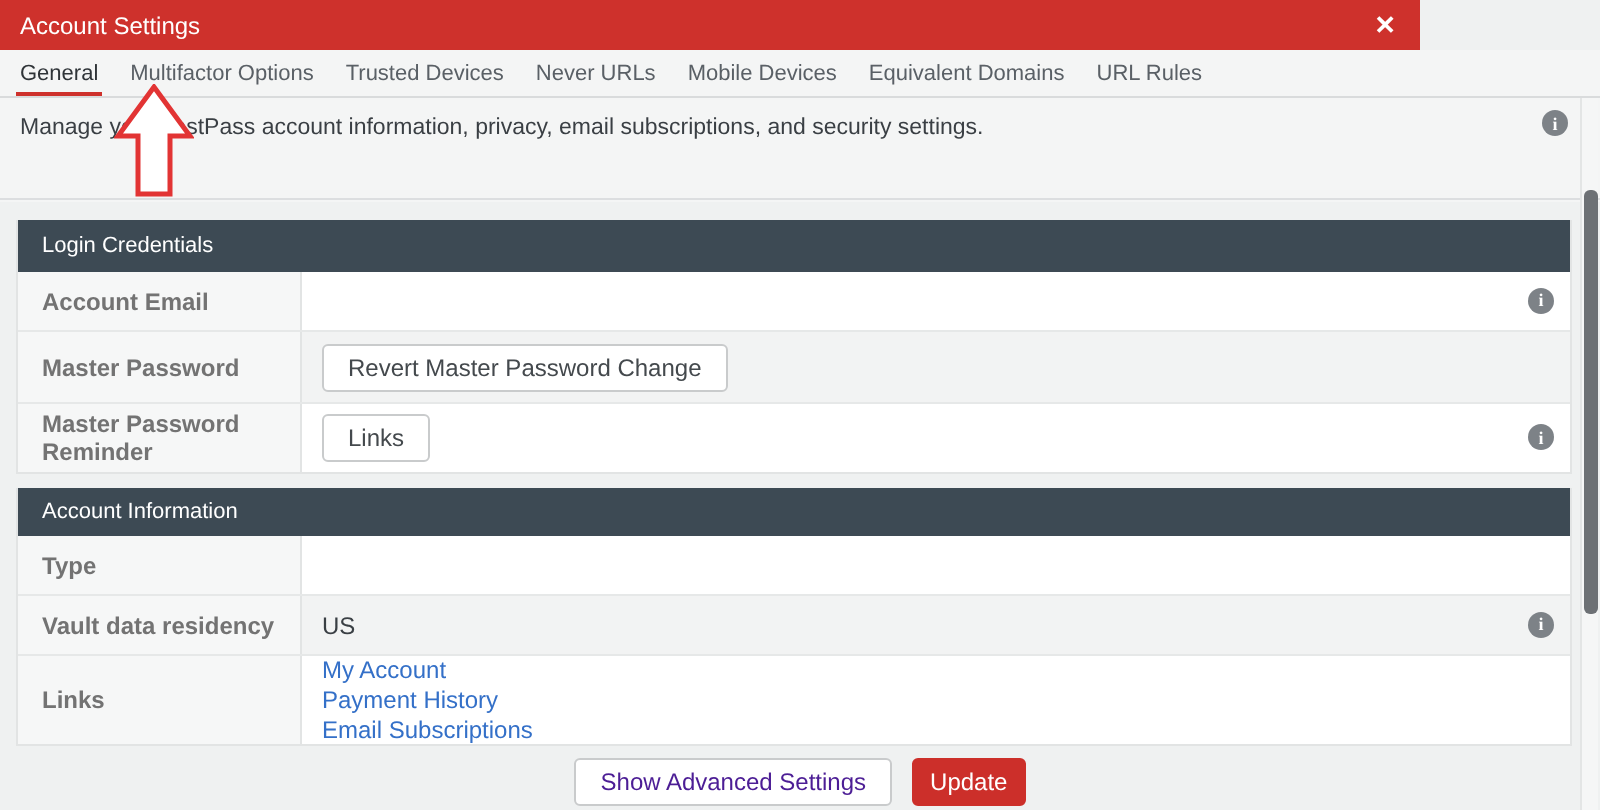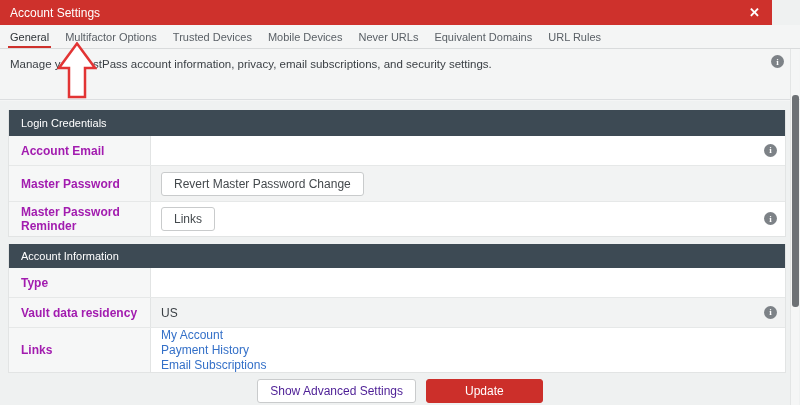--- a/index.html
+++ b/index.html
@@ -1,20 +1,20 @@
 <!DOCTYPE html>
 <html><head>
 <meta charset="utf-8">
 <style>
   * { margin:0; padding:0; box-sizing:border-box; }
   html,body { width:800px; height:405px; overflow:hidden; }
   body { font-family:"Liberation Sans", sans-serif; background:#eff1f1; position:relative; }
 
   
-  .modal-header { position:absolute; top:0; left:0; width:772px; height:25px;
+  .modal-header { position:absolute; top:0; left:0; width:710px; height:25px;
     background:#ce312c; display:flex; align-items:center; justify-content:space-between;
     padding:0 12px 0 10px; }
   .modal-title { color:#fff; font-size:12px; }
   .close-btn { color:#fff; font-size:13px; font-weight:bold; cursor:pointer; line-height:1; }
 
   
   .top-area { position:absolute; top:25px; left:0; width:800px; height:76px; background:#f4f5f5; }
   .tab-bar { height:24px; display:flex; align-items:stretch; padding-left:2px;
     border-bottom:1px solid #d9dbdc; }
   .tab { font-size:11px; color:#5a6066; padding:0 8px; display:flex; align-items:center;
@@ -35,21 +35,21 @@
   .settings-table { position:absolute; left:8px; width:778px; background:#fff;
     border:1px solid #e2e4e4; border-top:none; }
   .table-1 { top:110px; }
   .table-2 { top:244px; }
   .section-header { background:#3d4a54; color:#fff; font-size:11px; height:26px;
     display:flex; align-items:center; padding-left:12px; }
   .table-2 .section-header { height:24px; }
   .row { display:flex; border-bottom:1px solid #e6e8e8; position:relative; }
   .row:last-child { border-bottom:none; }
   .row-label { width:142px; min-width:142px; background:#f6f7f7; border-right:1px solid #e2e4e4;
-    font-size:12px; font-weight:bold; color:#a21caf; display:flex; align-items:center;
+    font-size:12px; font-weight:bold; color:#737373; display:flex; align-items:center;
     padding-left:12px; }
   .row-value { flex:1; display:flex; align-items:center; padding-left:10px; font-size:12px;
     color:#3a3f44; position:relative; }
   .row-value.alt { background:#f2f3f3; }
   .row-info { position:absolute; right:8px; top:50%; margin-top:-7px; }
   .r-30 { height:30px; }
   .r-36 { height:36px; }
   .r-34 { height:34px; }
   .r-44 { height:44px; }
 
@@ -58,21 +58,21 @@
     font-family:"Liberation Sans", sans-serif; }
   .links-stack { display:flex; flex-direction:column; justify-content:center; line-height:15px; }
   .link { color:#3470c8; font-size:12px; text-decoration:none; cursor:pointer; }
 
   
   .footer { position:absolute; top:379px; left:0; width:800px; display:flex;
     justify-content:center; gap:10px; }
   .btn-default { background:#fff; border:1px solid #c9cbcc; border-radius:3px; color:#4c1d95;
     font-size:12px; padding:4px 12px; cursor:pointer; font-family:"Liberation Sans", sans-serif; }
   .btn-primary { background:#cc2f2a; border:1px solid #cc2f2a; border-radius:3px; color:#fff;
-    font-size:12px; padding:4px 38px; cursor:pointer; font-family:"Liberation Sans", sans-serif; }
+    font-size:12px; padding:4px 8px; cursor:pointer; font-family:"Liberation Sans", sans-serif; }
 
   
   .scrollbar-track { position:absolute; top:49px; right:1px; width:9px; height:356px;
     background:#f5f6f6; border-left:1px solid #e3e5e5; }
   .scrollbar-thumb { position:absolute; top:46px; left:1px; width:7px; height:212px;
     background:#6d7175; border-radius:3px; cursor:pointer; }
 
   
   .annotation-arrow { position:absolute; left:57px; top:42px; width:40px; height:57px;
     pointer-events:none; }
@@ -84,22 +84,22 @@
   <span class="modal-title">Account Settings</span>
   <span class="close-btn">✕</span>
 </div>
 
 <div class="top-area">
 
   <div class="tab-bar">
     <div class="tab active">General</div>
     <div class="tab">Multifactor Options</div>
     <div class="tab">Trusted Devices</div>
+    <div class="tab">Never URLs</div>
     <div class="tab">Mobile Devices</div>
-    <div class="tab">Never URLs</div>
     <div class="tab">Equivalent Domains</div>
     <div class="tab">URL Rules</div>
   </div>
 
   <div class="description">
     <span>Manage your LastPass account information, privacy, email subscriptions, and security settings.</span>
     <span class="info-icon info-abs">i</span>
   </div>
 </div>
 

